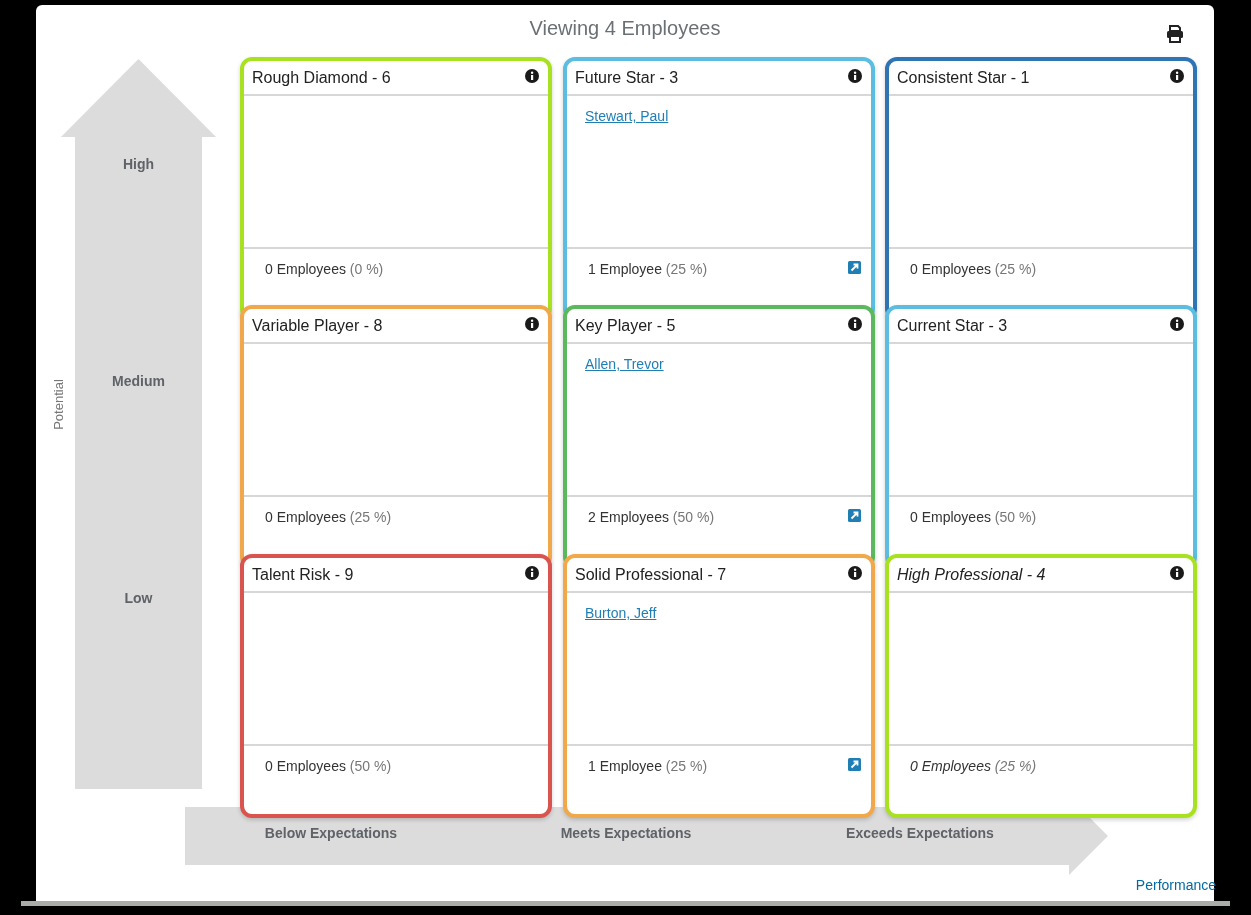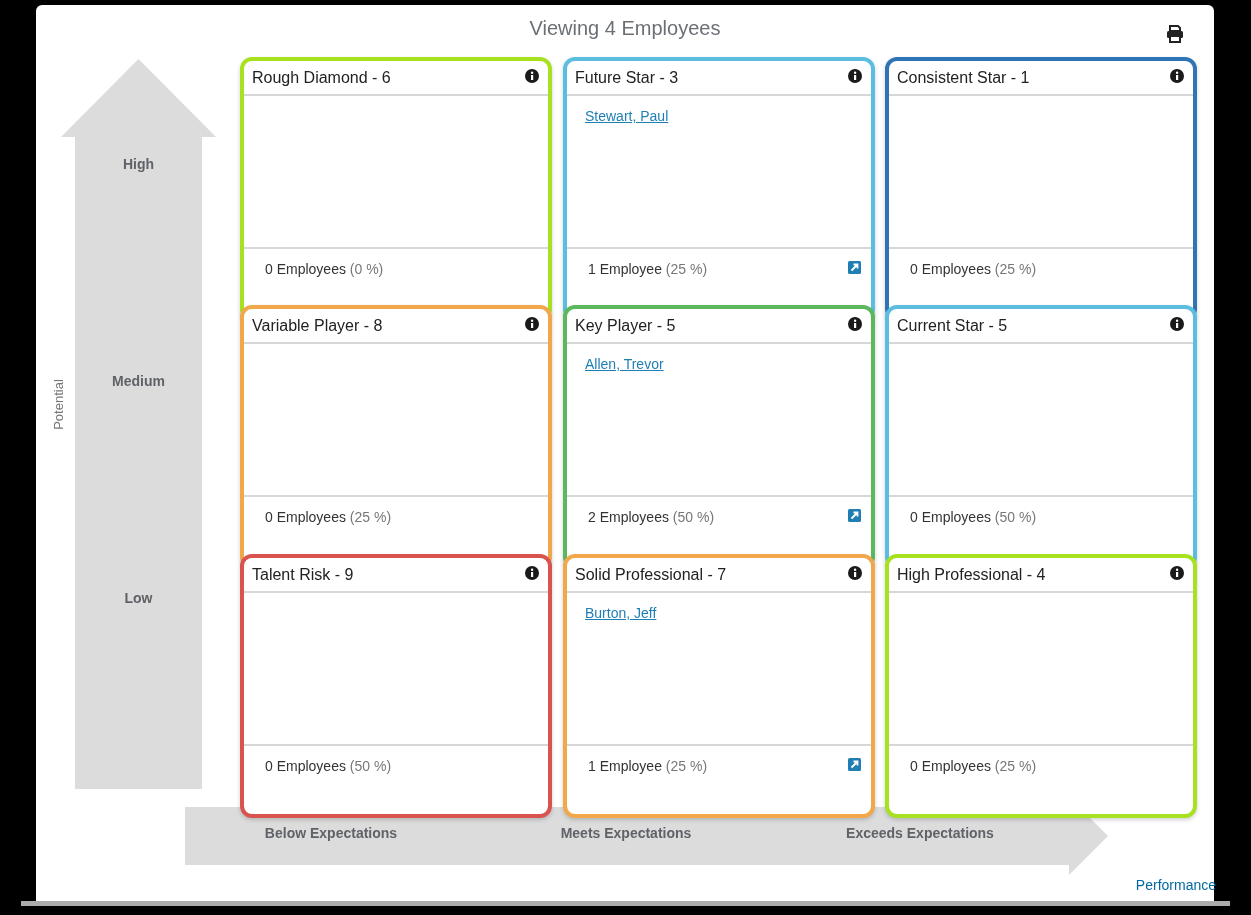--- a/index.html
+++ b/index.html
@@ -161,21 +161,21 @@
       <div class="card-foot">
         <span class="foot-text"><span>2 Employees</span> <span class="foot-pct">(50 %)</span></span>
         <svg class="ext-icon" viewBox="0 0 13 13">
             <rect width="13" height="13" rx="1.5" fill="#1f7fb4"></rect>
             <path d="M3.5 9.5L9 4M5.5 3.5H9.5V7.5" stroke="#fff" stroke-width="1.8" fill="none"></path>
           </svg>
       </div>
       </div>
       <div class="card" style="left: 849px; top: 300px; border-color: rgb(91, 189, 224);">
       <div class="card-head">
-        <span class="card-title">Current Star - 5</span>
+        <span class="card-title">Current Star - 3</span>
         <svg class="info-icon" viewBox="0 0 14 14">
             <circle cx="7" cy="7" r="7" fill="#1a1a1a"></circle>
             <rect x="6" y="6" width="2.2" height="5" fill="#fff"></rect>
             <circle cx="7.1" cy="3.8" r="1.2" fill="#fff"></circle>
           </svg>
       </div>
       <div class="card-body"></div>
       <div class="card-foot">
         <span class="foot-text"><span>0 Employees</span> <span class="foot-pct">(50 %)</span></span>
 
@@ -209,21 +209,21 @@
           <a class="emp-link">Burton, Jeff</a>
         </div>
       <div class="card-foot">
         <span class="foot-text"><span>1 Employee</span> <span class="foot-pct">(25 %)</span></span>
         <svg class="ext-icon" viewBox="0 0 13 13">
             <rect width="13" height="13" rx="1.5" fill="#1f7fb4"></rect>
             <path d="M3.5 9.5L9 4M5.5 3.5H9.5V7.5" stroke="#fff" stroke-width="1.8" fill="none"></path>
           </svg>
       </div>
       </div>
-      <div class="card" style="left: 849px; top: 549px; border-color: rgb(168, 225, 32);">
+      <div class="card" style="left: 849px; top: 549px; border-color: rgb(168, 225, 32); font-style: italic;">
       <div class="card-head">
         <span class="card-title">High Professional - 4</span>
         <svg class="info-icon" viewBox="0 0 14 14">
             <circle cx="7" cy="7" r="7" fill="#1a1a1a"></circle>
             <rect x="6" y="6" width="2.2" height="5" fill="#fff"></rect>
             <circle cx="7.1" cy="3.8" r="1.2" fill="#fff"></circle>
           </svg>
       </div>
       <div class="card-body"></div>
       <div class="card-foot">

